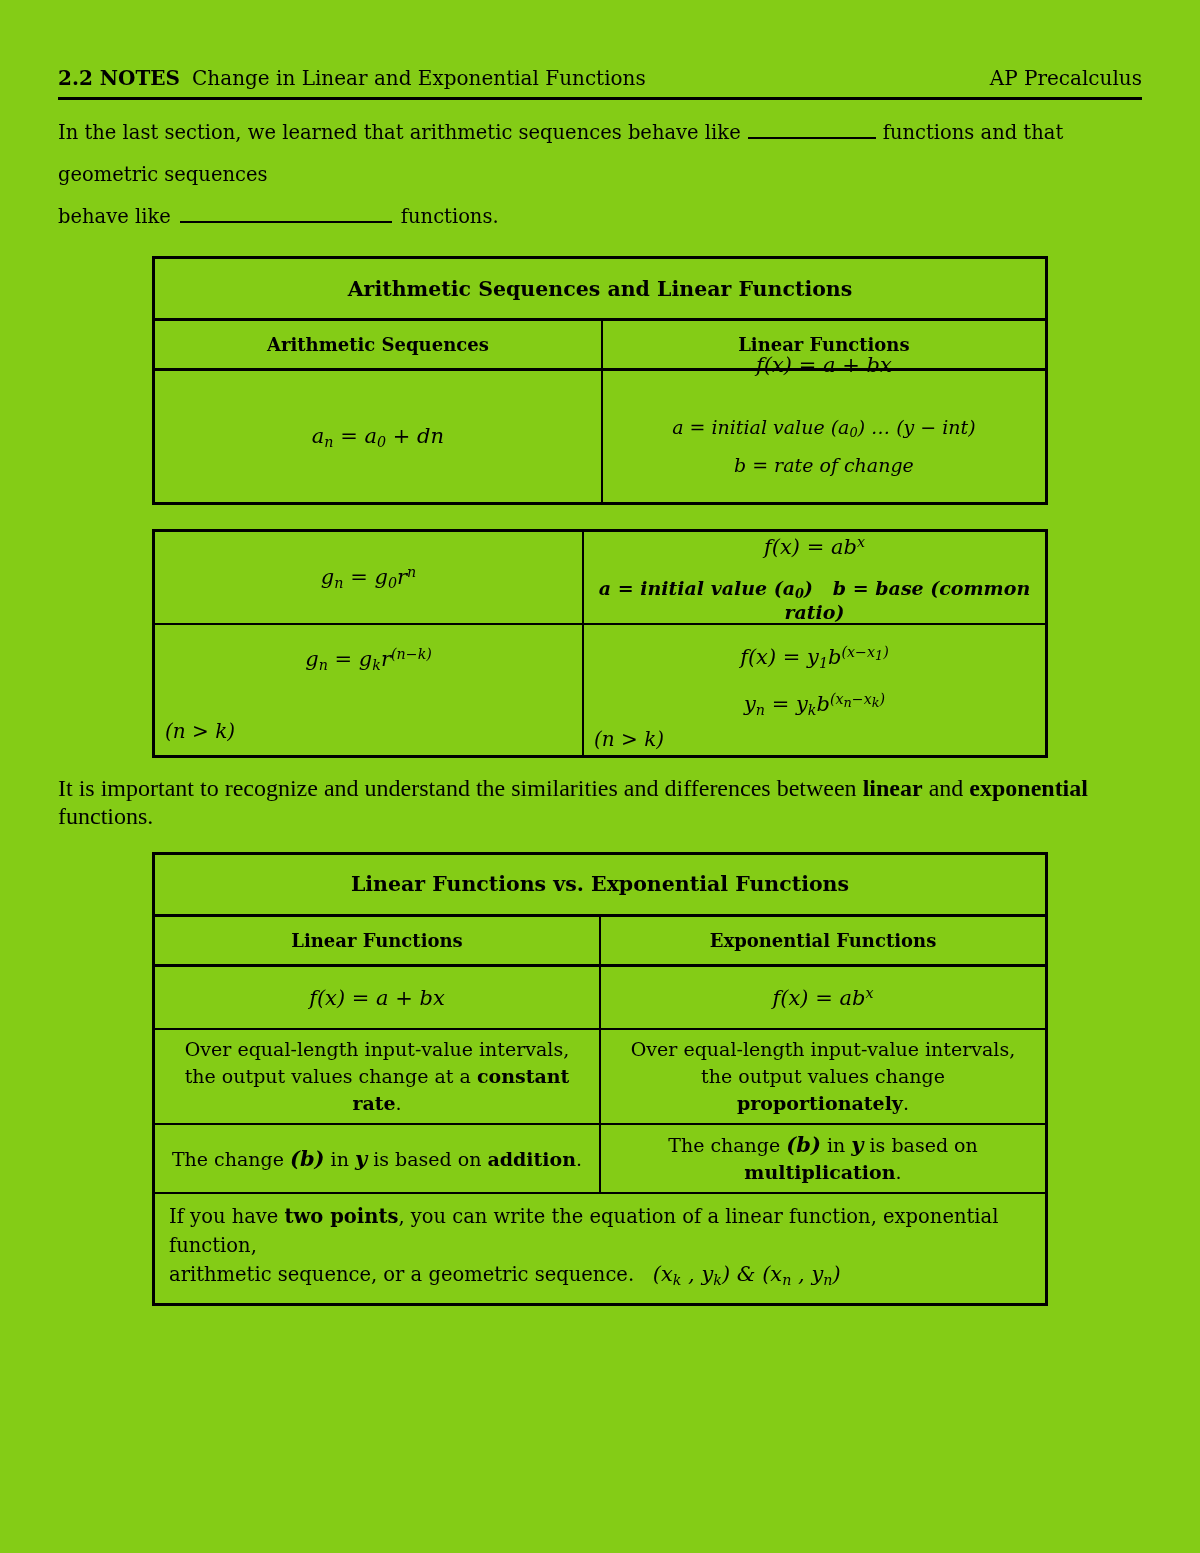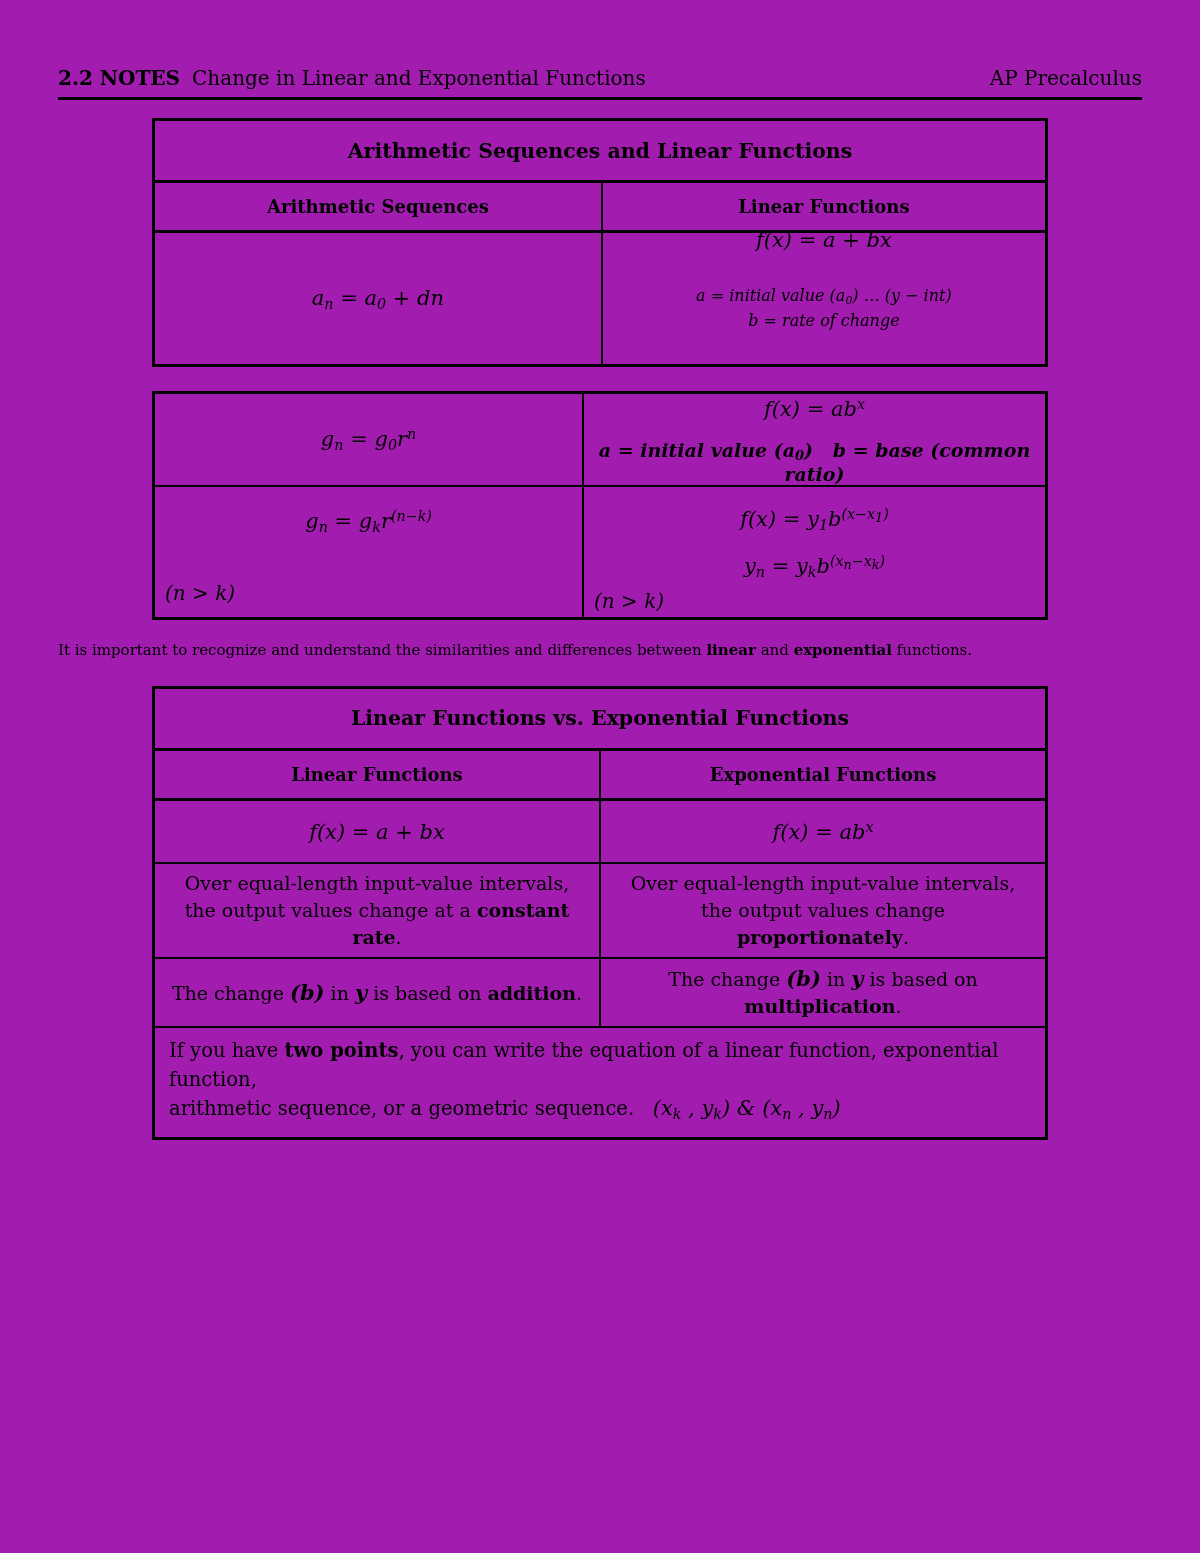--- a/index.html
+++ b/index.html
@@ -1,38 +1,38 @@
 <!DOCTYPE html>
 <html><head>
 <meta charset="utf-8">
 <title>2.2 NOTES</title>
 <style>
   * { margin:0; padding:0; box-sizing:border-box; }
   html,body { background:#fff; }
   .page {
-    width:1200px; height:1553px; background:#a21caf; color:#000;
+    width:1200px; height:1553px; background:#84cc16; color:#000;
     font-family:"DejaVu Serif","Liberation Serif",serif;
     position:relative; overflow:hidden;
   }
   
   .doc-header {
     display:flex; justify-content:space-between; align-items:flex-end;
     margin:0 58px; padding-top:66px; padding-bottom:7px;
     border-bottom:3px solid #000; font-size:20px;
   }
   .hdr-section { font-weight:bold; margin-right:12px; white-space:nowrap; }
   .hdr-title { white-space:nowrap; }
   .hdr-course { white-space:nowrap; }
   
   .intro { margin:12px 58px 0; font-size:19.5px; line-height:42px; }
   .blank { display:inline-block; border-bottom:2px solid #000; height:16px; vertical-align:baseline; }
   .blank-sm { width:128px; margin:0 7px; }
   .blank-lg { width:212px; margin:0 9px; }
   .connections { margin:24px 58px 0; font-size:19.5px; line-height:28px; }
-  .bridge { margin:16px 58px 0; font-size:15px; line-height:28px; }
+  .bridge { margin:16px 58px 0; font-size:24px; line-height:28px;font-family:Liberation Serif, serif; }
   
   .notes-table {
     width:896px; margin:18px auto 0; border-collapse:collapse;
     border:3px solid #000; table-layout:fixed;
   }
   .notes-table td, .notes-table th { border:2px solid #000; vertical-align:middle; padding:0; }
   .tbl-title { font-weight:bold; font-size:20.5px; text-align:center; height:62px; border-bottom:3px solid #000 !important; }
   .notes-table th { font-weight:bold; font-size:18px; text-align:center; height:50px; border-bottom:3px solid #000 !important; }
   .mt24 { margin-top:24px; }
   .mt22 { margin-top:22px; }
@@ -50,38 +50,42 @@
   .cond-b8  { bottom:8px; }
   .cond-b12 { bottom:12px; }
   .cond-b4  { bottom:4px; }
   .row-h134 td { height:134px; }
   .row-h86 td  { height:86px; }
   .row-h90 td  { height:90px; }
   .row-h132 td { height:132px; }
   .row-h64 td  { height:64px; }
   .row-h80 td  { height:80px; }
   .row-h78 td  { height:78px; }
-  .note-line { font-size:16px; line-height:20px; }
+  .note-line { font-size:19px; line-height:33px; }
   .note-bold { font-weight:bold; font-size:19px; }
   .ps-label { font-weight:bold; font-size:19.5px; text-align:center; display:block; margin-top:8px; font-style:normal; }
   .txt-cell { font-size:19px; line-height:27px; text-align:center; padding:6px 14px !important; }
   .txt-cell-left { font-size:19.5px; line-height:29px; text-align:left; padding:8px 14px !important; }
 </style>
 </head>
 <body>
 
 <div class="page">
 
   <header class="doc-header">
     <div>
       <span class="hdr-section">2.2 NOTES</span><span class="hdr-title">Change in Linear and Exponential Functions</span>
     </div>
     <div class="hdr-course">AP Precalculus</div>
   </header>
 
+  <p class="intro">
+    <span>In the last section, we learned that arithmetic sequences behave like</span><span class="blank blank-sm"></span><span>functions and that geometric sequences</span><br>
+    <span>behave like</span><span class="blank blank-lg"></span><span>functions.</span>
+  </p>
 
 
   <table class="notes-table">
     <colgroup>
         <col style="width:50.2%">
         <col style="width:49.8%">
       </colgroup>
     <tbody>
         <tr>
       <td colspan="2" class="tbl-title">Arithmetic Sequences and Linear Functions</td>

